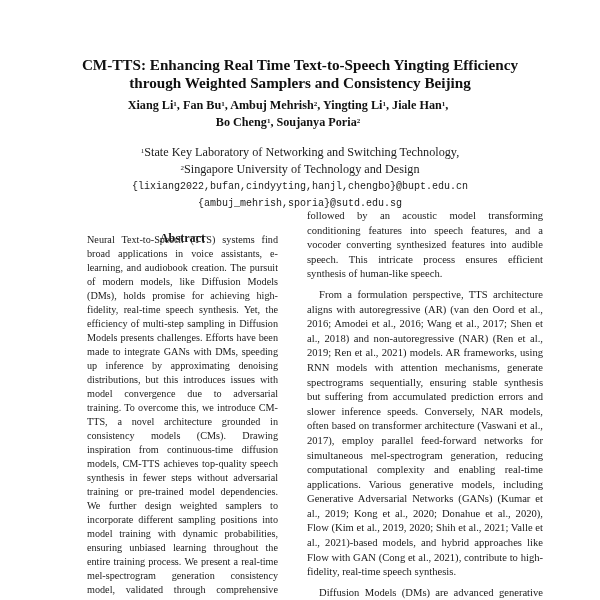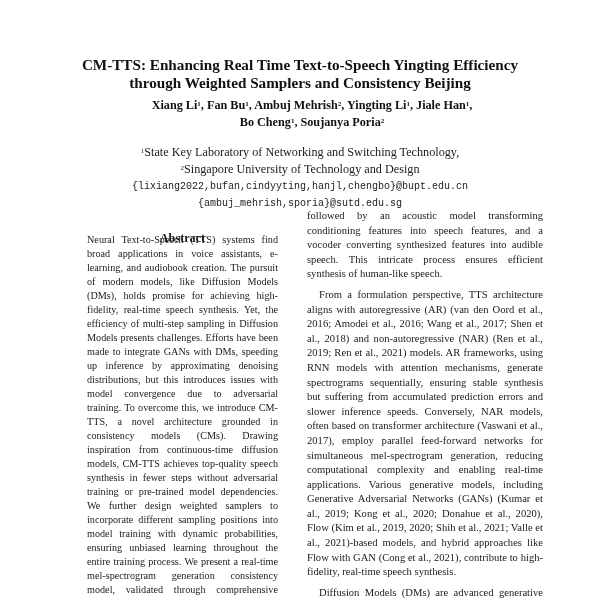--- a/index.html
+++ b/index.html
@@ -1,19 +1,19 @@
 <!DOCTYPE html>
 <html><head>
 <meta charset="utf-8">
 <style>
   html, body { margin: 0; padding: 0; background: #ffffff; }
   body { width: 600px; height: 600px; overflow: hidden; position: relative; color: #1a1a1a; font-family: "Liberation Serif", "DejaVu Serif", serif; }
   .page { position: absolute; left: 0; top: 0; width: 600px; height: 600px; }
   .title { position: absolute; left: 40px; width: 520px; top: 56px; text-align: center; font-weight: bold; font-size: 15.2px; line-height: 18px; color: #111; }
-  .authors { position: absolute; left: 52px; width: 520px; top: 97px; text-align: center; font-weight: bold; font-size: 12.2px; line-height: 17px; color: #111; }
+  .authors { position: absolute; left: 28px; width: 520px; top: 97px; text-align: center; font-weight: bold; font-size: 12.2px; line-height: 17px; color: #111; }
   .affil { position: absolute; left: 40px; width: 520px; top: 144px; text-align: center; font-size: 12.2px; line-height: 17px; }
   .email { font-family: "Liberation Mono", "DejaVu Sans Mono", monospace; font-size: 10px; }
   sup { font-size: 7px; vertical-align: top; position: relative; top: -1px; }
   .abs-head { position: absolute; left: 87px; width: 191px; top: 210px; text-align: center; font-weight: bold; font-size: 12.2px; line-height: 16px; margin-top: 20px; }
   .abs-body { position: absolute; left: 87px; width: 191px; top: 233px; font-size: 10.2px; line-height: 14px; text-align: justify; hyphens: manual; }
   .abs-body p { margin: 0; }
   .right { position: absolute; left: 307px; width: 236px; top: 209px; font-size: 10.6px; line-height: 14.6px; text-align: justify; }
   .right p { margin: 0 0 6px 0; }
   .right p.indent { text-indent: 12px; }
   .left-bottom { position: absolute; left: 40px; top: 594px; width: 240px; height: 6px; font-size: 12px; color: #555; overflow: hidden; line-height: 10px; margin-top: 8px; }

